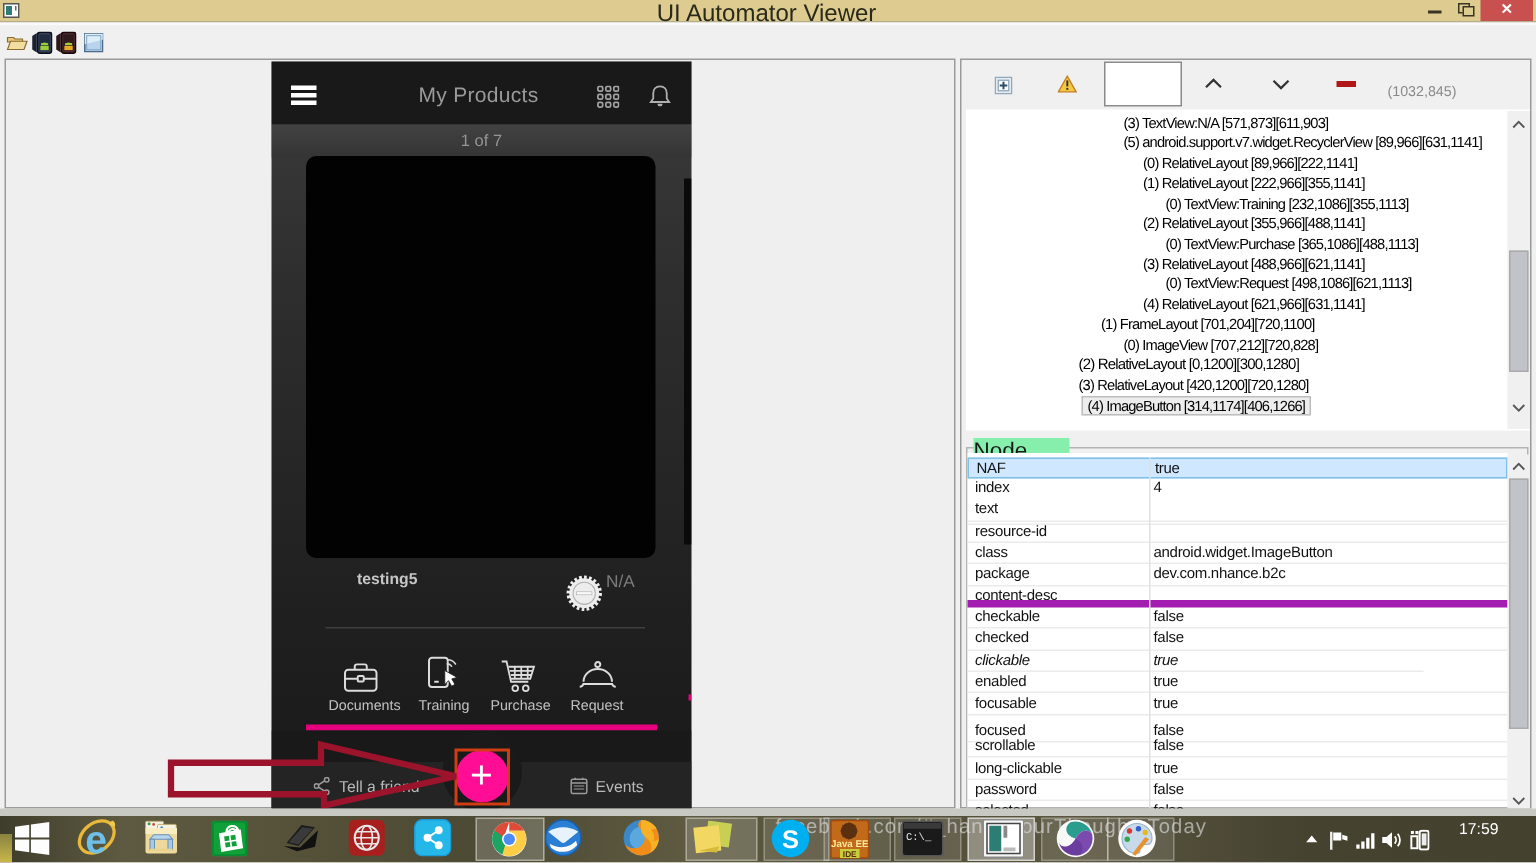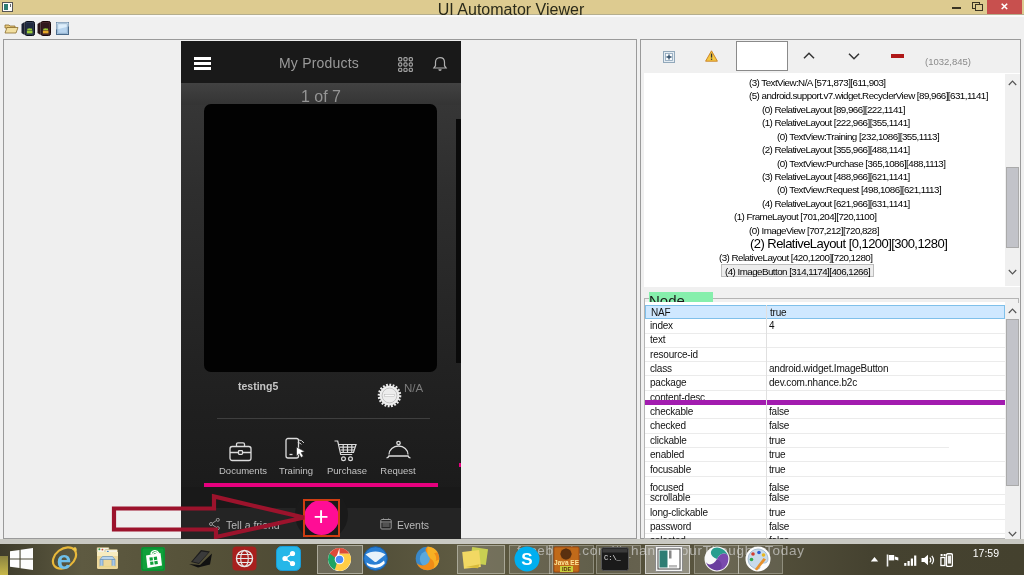--- a/index.html
+++ b/index.html
@@ -77,21 +77,21 @@
         <rect x="5.9" y="11.2" width="3.2" height="3.2" rx="1"></rect>
         <rect x="11.2" y="11.2" width="3.2" height="3.2" rx="1"></rect>
     </g>
   </svg>
   <svg class="abs" style="left:251px;top:15px;" width="16" height="16" viewBox="0 0 16 16">
     <path d="M8,1.6 c2.9,0 4.5,2.1 4.5,4.7 v3.4 l1.6,2.3 h-12.2 l1.6,-2.3 v-3.4 c0,-2.6 1.6,-4.7 4.5,-4.7 z" fill="none" stroke="#b0b0b0" stroke-width="1.2"></path>
     <path d="M6.3,13.2 a1.7,1.7 0 0 0 3.4,0 z" fill="#b0b0b0"></path>
   </svg>
 
   <div class="abs" style="left:0;top:42px;width:280px;height:22px;background:linear-gradient(#424242,#343434);"></div>
-  <div class="abs" style="left:110px;top:47px;width:60px;height:13px;font-size:16px;color:#959595;text-align:center;">1 of 7</div>
+  <div class="abs" style="left:110px;top:47px;width:60px;height:13px;font-size:11px;color:#959595;text-align:center;">1 of 7</div>
 
   <div class="abs" style="left:23px;top:63px;width:233px;height:268px;background:#020202;border-radius:7px;"></div>
 
   <div class="abs" style="left:275px;top:78px;width:5px;height:244px;background:#0a0a0a;"></div>
 
   <div class="abs" style="left:57px;top:339px;width:80px;height:13px;font-size:10.5px;font-weight:bold;color:#c6c6c6;">testing5</div>
   <svg class="abs" style="left:196px;top:342px;" width="25" height="25" viewBox="0 0 25 25">
     <circle cx="12.5" cy="12.5" r="10" fill="#ededed"></circle>
     <circle cx="12.5" cy="12.5" r="10.6" fill="none" stroke="#ededed" stroke-width="2.4" stroke-dasharray="1.8 1.5"></circle>
     <circle cx="12.5" cy="12.5" r="7.4" fill="none" stroke="#b0b0b0" stroke-width="0.7"></circle>
@@ -205,21 +205,21 @@
     <div class="abs" style="left:762px;top:102.7px;height:13px;line-height:13px;font-size:9.8px;letter-spacing:-0.55px;color:#000;white-space:nowrap;">(0) RelativeLayout [89,966][222,1141]</div>
     <div class="abs" style="left:762px;top:116.1px;height:13px;line-height:13px;font-size:9.8px;letter-spacing:-0.55px;color:#000;white-space:nowrap;">(1) RelativeLayout [222,966][355,1141]</div>
     <div class="abs" style="left:777px;top:129.6px;height:13px;line-height:13px;font-size:9.8px;letter-spacing:-0.55px;color:#000;white-space:nowrap;">(0) TextView:Training [232,1086][355,1113]</div>
     <div class="abs" style="left:762px;top:143.1px;height:13px;line-height:13px;font-size:9.8px;letter-spacing:-0.55px;color:#000;white-space:nowrap;">(2) RelativeLayout [355,966][488,1141]</div>
     <div class="abs" style="left:777px;top:156.5px;height:13px;line-height:13px;font-size:9.8px;letter-spacing:-0.55px;color:#000;white-space:nowrap;">(0) TextView:Purchase [365,1086][488,1113]</div>
     <div class="abs" style="left:762px;top:169.9px;height:13px;line-height:13px;font-size:9.8px;letter-spacing:-0.55px;color:#000;white-space:nowrap;">(3) RelativeLayout [488,966][621,1141]</div>
     <div class="abs" style="left:777px;top:183.4px;height:13px;line-height:13px;font-size:9.8px;letter-spacing:-0.55px;color:#000;white-space:nowrap;">(0) TextView:Request [498,1086][621,1113]</div>
     <div class="abs" style="left:762px;top:196.8px;height:13px;line-height:13px;font-size:9.8px;letter-spacing:-0.55px;color:#000;white-space:nowrap;">(4) RelativeLayout [621,966][631,1141]</div>
     <div class="abs" style="left:734px;top:210.3px;height:13px;line-height:13px;font-size:9.8px;letter-spacing:-0.55px;color:#000;white-space:nowrap;">(1) FrameLayout [701,204][720,1100]</div>
     <div class="abs" style="left:749px;top:223.8px;height:13px;line-height:13px;font-size:9.8px;letter-spacing:-0.55px;color:#000;white-space:nowrap;">(0) ImageView [707,212][720,828]</div>
-    <div class="abs" style="left:719px;top:237.2px;height:13px;line-height:13px;font-size:13px;letter-spacing:-0.55px;color:#000;white-space:nowrap;margin-left:31px;">(2) RelativeLayout [0,1200][300,1280]</div>
+    <div class="abs" style="left:719px;top:237.2px;height:13px;line-height:13px;font-size:10px;letter-spacing:-0.55px;color:#000;white-space:nowrap;">(2) RelativeLayout [0,1200][300,1280]</div>
     <div class="abs" style="left:719px;top:250.6px;height:13px;line-height:13px;font-size:9.8px;letter-spacing:-0.55px;color:#000;white-space:nowrap;">(3) RelativeLayout [420,1200][720,1280]</div>
     <div class="abs" style="left:721px;top:264.1px;height:13px;line-height:13px;font-size:9.8px;letter-spacing:-0.55px;color:#000;white-space:nowrap;border:1px solid #bdbdbd;background:#ededed;padding:0 3px;">(4) ImageButton [314,1174][406,1266]</div>
   </div>
 
 <div class="abs" style="left:1005px;top:74px;width:15px;height:212px;background:#f0f0f0;"></div>
 <svg class="abs" style="left:1008px;top:80px;" width="9" height="6" viewBox="0 0 9 6">
     <path d="M0.8,5 L4.5,1.2 L8.2,5" fill="none" stroke="#555" stroke-width="1.2"></path>
   </svg>
 <div class="abs" style="left:1006px;top:167px;width:13px;height:81px;background:#c2c3c9;border:1px solid #aaa;"></div>
 <svg class="abs" style="left:1008px;top:269px;" width="9" height="6" viewBox="0 0 9 6">
@@ -227,21 +227,21 @@
   </svg>
 
 <div class="abs" style="left:644px;top:298px;width:375px;height:241px;border:1px solid #b4b4b4;"></div>
 <div class="abs" style="left:649px;top:292px;width:64px;height:12px;background:#86efac;font-size:15px;color:#1a1a1a;text-align:left;">Node Detail</div>
 <div class="abs" style="left:645px;top:302px;width:360px;height:236px;background:#fff;"></div>
 <div id="ndtable">
     <div class="abs" style="left:645px;top:304.6px;width:360px;height:14.35px;background:#cfe8ff;border:1px solid #7fc0ea;overflow:hidden;">
       <div class="abs" style="left:5px;top:1px;font-size:10px;letter-spacing:-0.2px;color:#111;">NAF</div>
       <div class="abs" style="left:124px;top:1px;font-size:10px;letter-spacing:-0.2px;color:#111;">true</div>
     </div>
-    <div class="abs" style="left:645px;top:319.0px;width:360px;height:15px;border-bottom:1px solid #ebebeb;overflow:hidden;">
+    <div class="abs" style="left:645px;top:319.0px;width:360px;height:31px;border-bottom:1px solid #ebebeb;overflow:hidden;">
       <div class="abs" style="left:5px;top:1px;font-size:10px;letter-spacing:-0.2px;color:#111;">index</div>
       <div class="abs" style="left:124px;top:1px;font-size:10px;letter-spacing:-0.2px;color:#111;">4</div>
     </div>
     <div class="abs" style="left:645px;top:333.3px;width:360px;height:14.35px;border-bottom:1px solid #ebebeb;overflow:hidden;">
       <div class="abs" style="left:5px;top:1px;font-size:10px;letter-spacing:-0.2px;color:#111;">text</div>
       <div class="abs" style="left:124px;top:1px;font-size:10px;letter-spacing:-0.2px;color:#111;"></div>
     </div>
     <div class="abs" style="left:645px;top:347.7px;width:360px;height:14.35px;border-bottom:1px solid #ebebeb;overflow:hidden;">
       <div class="abs" style="left:5px;top:1px;font-size:10px;letter-spacing:-0.2px;color:#111;">resource-id</div>
       <div class="abs" style="left:124px;top:1px;font-size:10px;letter-spacing:-0.2px;color:#111;"></div>
@@ -259,21 +259,21 @@
       <div class="abs" style="left:124px;top:1px;font-size:10px;letter-spacing:-0.2px;color:#111;"></div>
     </div>
     <div class="abs" style="left:645px;top:405.1px;width:360px;height:14.35px;border-bottom:1px solid #ebebeb;overflow:hidden;">
       <div class="abs" style="left:5px;top:1px;font-size:10px;letter-spacing:-0.2px;color:#111;">checkable</div>
       <div class="abs" style="left:124px;top:1px;font-size:10px;letter-spacing:-0.2px;color:#111;">false</div>
     </div>
     <div class="abs" style="left:645px;top:419.4px;width:360px;height:14.35px;border-bottom:1px solid #ebebeb;overflow:hidden;">
       <div class="abs" style="left:5px;top:1px;font-size:10px;letter-spacing:-0.2px;color:#111;">checked</div>
       <div class="abs" style="left:124px;top:1px;font-size:10px;letter-spacing:-0.2px;color:#111;">false</div>
     </div>
-    <div class="abs" style="left:645px;top:433.8px;width:304px;height:14.35px;border-bottom:1px solid #ebebeb;overflow:hidden;">
+    <div class="abs" style="left:645px;top:433.8px;width:304px;height:14.35px;border-bottom:1px solid #ebebeb;overflow:hidden;font-style:italic;">
       <div class="abs" style="left:5px;top:1px;font-size:10px;letter-spacing:-0.2px;color:#111;">clickable</div>
       <div class="abs" style="left:124px;top:1px;font-size:10px;letter-spacing:-0.2px;color:#111;">true</div>
     </div>
     <div class="abs" style="left:645px;top:448.1px;width:360px;height:14.35px;border-bottom:1px solid #ebebeb;overflow:hidden;">
       <div class="abs" style="left:5px;top:1px;font-size:10px;letter-spacing:-0.2px;color:#111;">enabled</div>
       <div class="abs" style="left:124px;top:1px;font-size:10px;letter-spacing:-0.2px;color:#111;">true</div>
     </div>
     <div class="abs" style="left:645px;top:462.5px;width:360px;height:14.35px;border-bottom:1px solid #ebebeb;overflow:hidden;">
       <div class="abs" style="left:5px;top:1px;font-size:10px;letter-spacing:-0.2px;color:#111;">focusable</div>
       <div class="abs" style="left:124px;top:1px;font-size:10px;letter-spacing:-0.2px;color:#111;">true</div>

